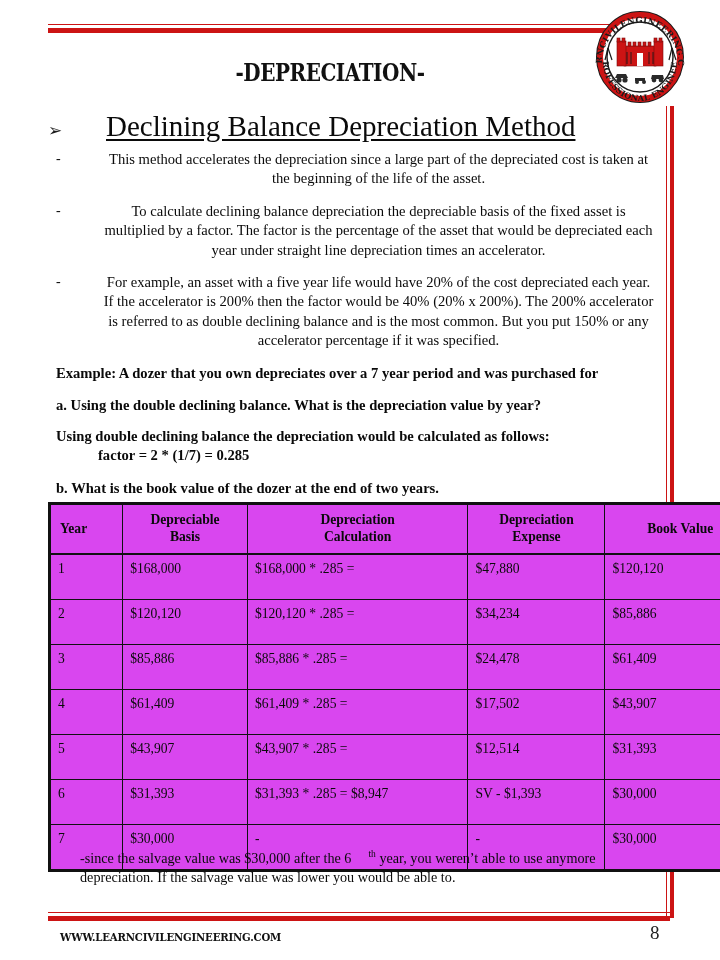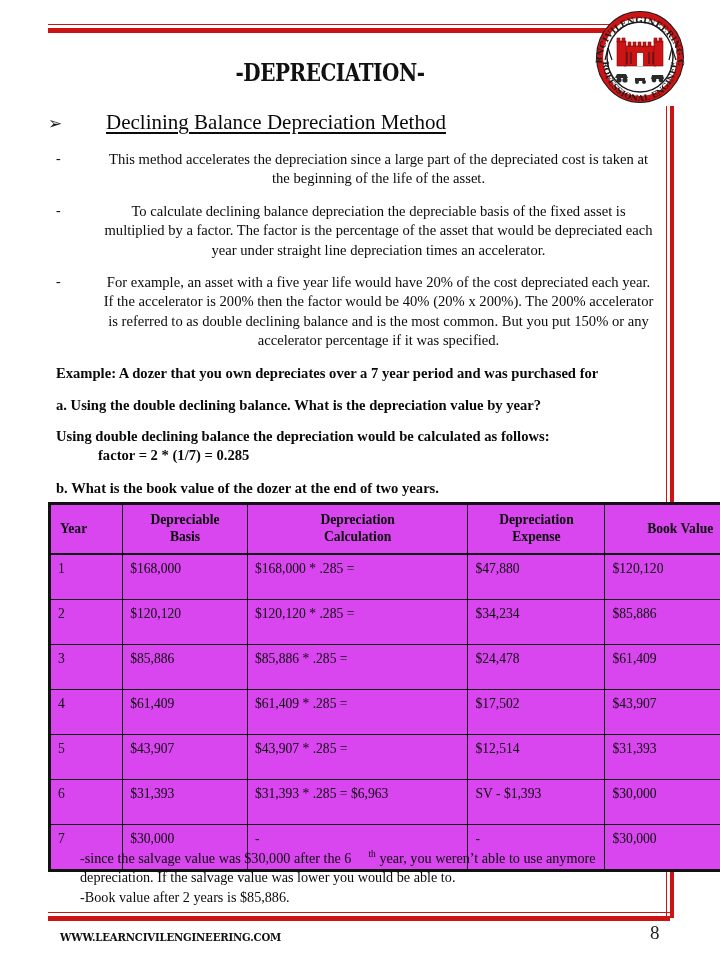--- a/index.html
+++ b/index.html
@@ -90,21 +90,21 @@
     display: flex;
     align-items: baseline;
   }
   .arrow-bullet {
     font-size: 17px;
     color: #1a1a1a;
     width: 58px;
     flex: 0 0 58px;
   }
   .section-head-text {
-    font-size: 21px;
+    font-size: 29px;
     text-decoration: underline;
     text-underline-offset: 3px;
   }
 
   
   .content {
     position: absolute;
     left: 48px;
     top: 150px;
     width: 608px;
@@ -375,35 +375,34 @@
       <tr>
         <td>5</td>
         <td>$43,907</td>
         <td>$43,907 * .285 =</td>
         <td>$12,514</td>
         <td>$31,393</td>
       </tr>
       <tr>
         <td>6</td>
         <td>$31,393</td>
-        <td>$31,393 * .285 = $6,963</td>
+        <td>$31,393 * .285 = $8,947</td>
         <td>SV - $1,393</td>
         <td>$30,000</td>
       </tr>
       <tr>
         <td>7</td>
         <td>$30,000</td>
         <td>-</td>
         <td>-</td>
         <td>$30,000</td>
       </tr>
     </tbody>
   </table>
 
   <div class="footnote">
     <span>-since the salvage value was $30,000 after the 6</span><sup>th</sup><span> year, you weren’t able to use anymore depreciation.  If the salvage value was lower you would be able to.</span><br>
-    <span>-Book value after 2 years is $85,886.</span>
   </div>
 
   <div class="footer-site">WWW.LEARNCIVILENGINEERING.COM</div>
   <div class="footer-page">8</div>
 
 </div>
 
 </body></html>

